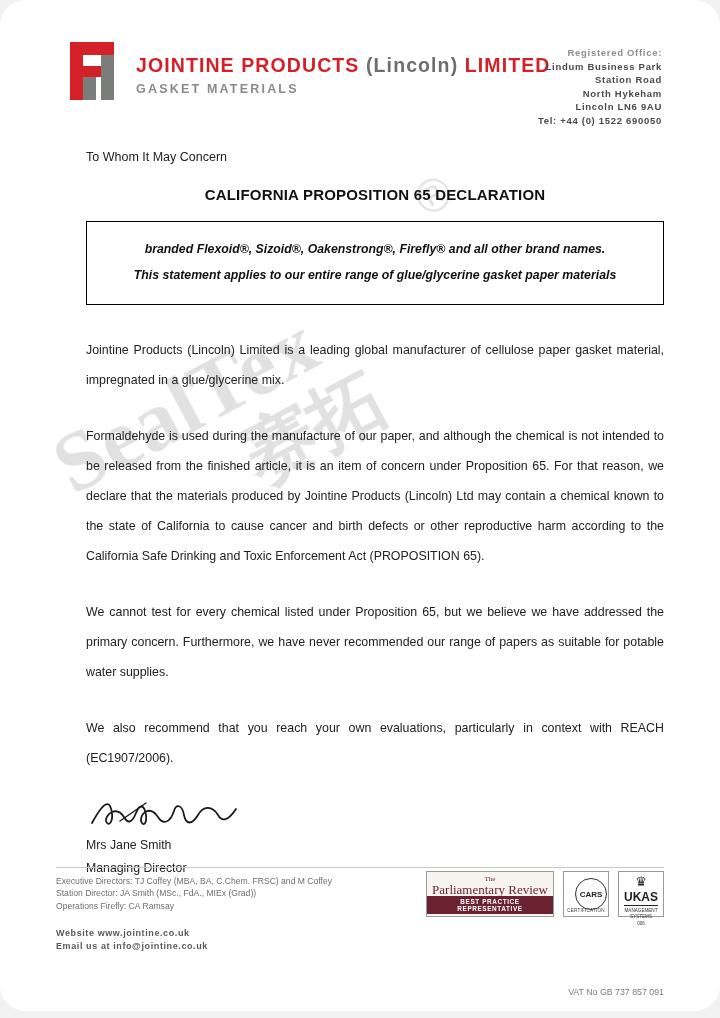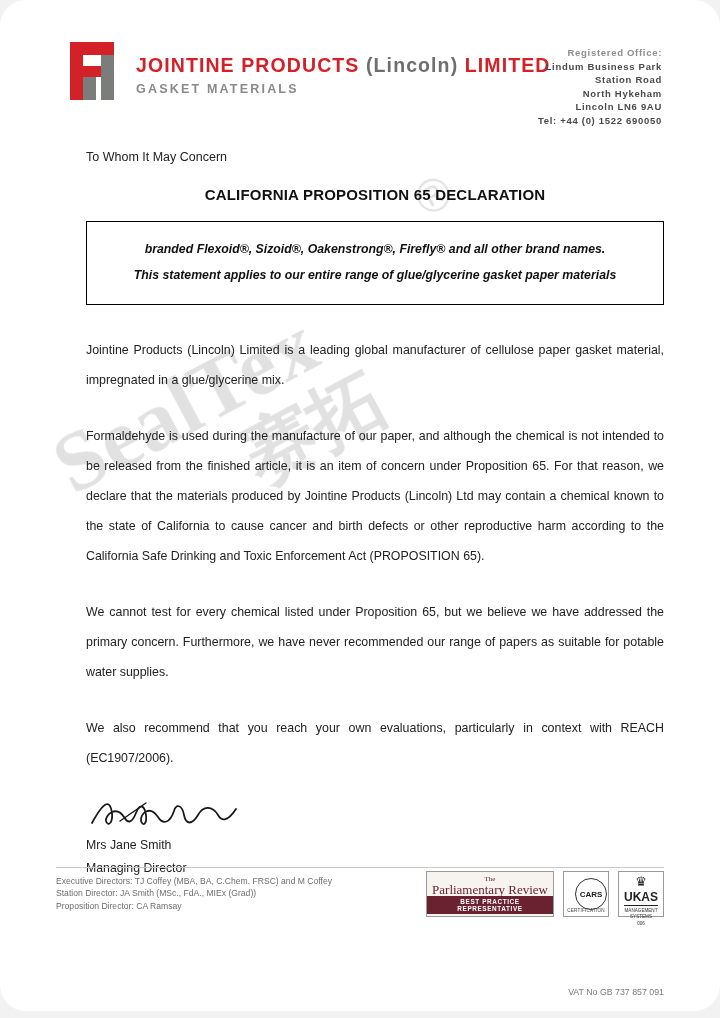--- a/index.html
+++ b/index.html
@@ -389,25 +389,29 @@
     <div class="directors">
       <div>
         <span class="lbl">Executive Directors:</span>
         <span>TJ Coffey (MBA, BA, C.Chem. FRSC) and M Coffey</span>
       </div>
       <div>
         <span class="lbl">Station Director:</span>
         <span>JA Smith (MSc., FdA., MIEx (Grad))</span>
       </div>
       <div>
-        <span class="lbl">Proposition Director:</span>
+        <span class="lbl">Operations Firefly:</span>
         <span>CA Ramsay</span>
       </div>
     </div>
 
+    <div class="contact">
+      <div>Website www.jointine.co.uk</div>
+      <div>Email us at info@jointine.co.uk</div>
+    </div>
 
     <div class="badges">
 
       <div class="badge badge-parl">
         <div class="t2">The</div>
         <div class="t1">Parliamentary Review</div>
         <div class="strip">BEST PRACTICE REPRESENTATIVE</div>
       </div>
 
       <div class="badge badge-cars">

